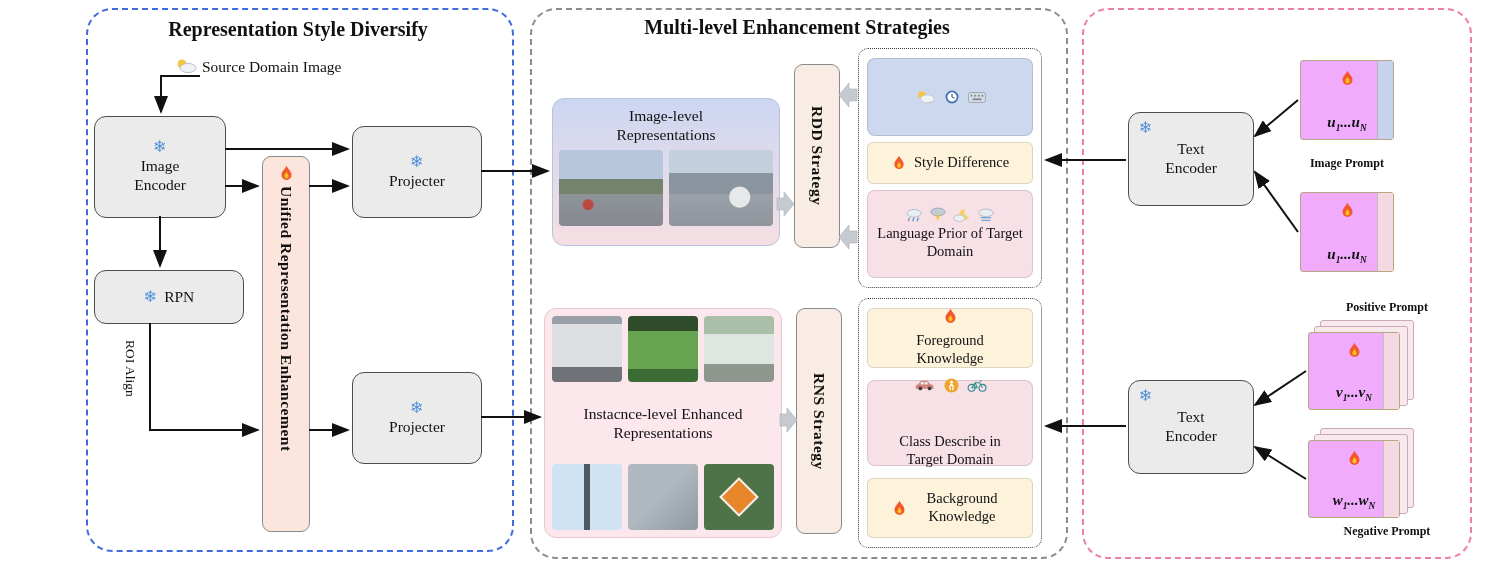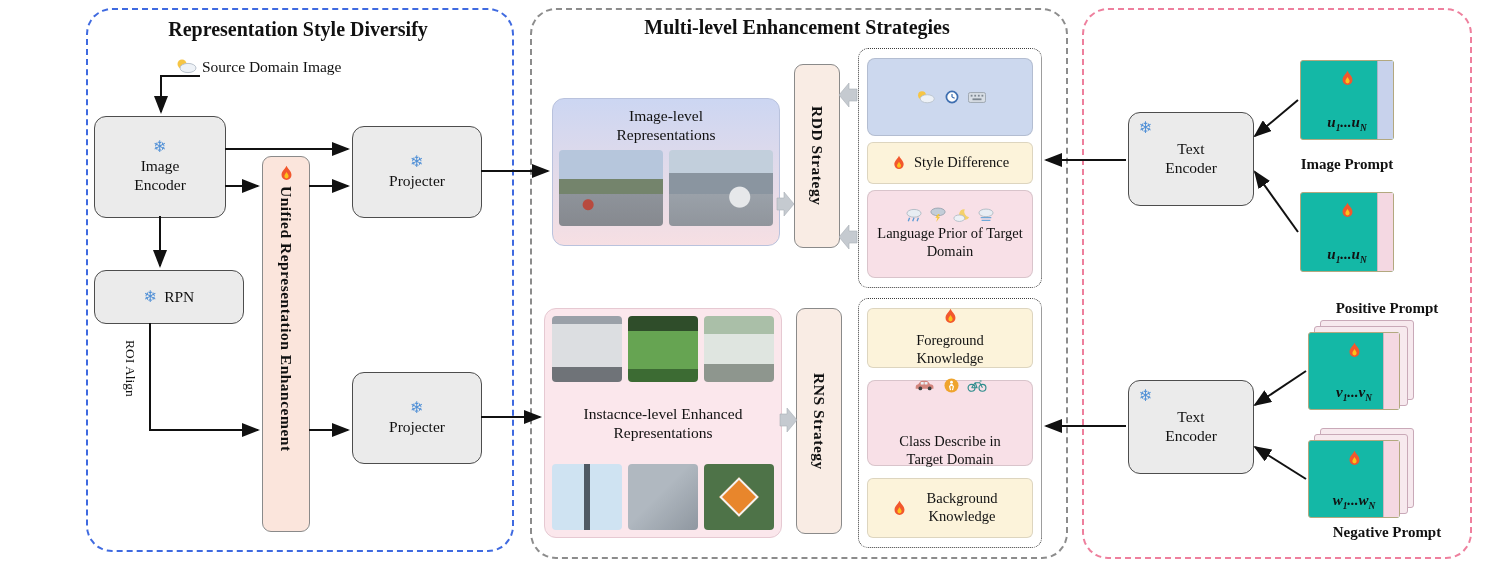--- a/index.html
+++ b/index.html
@@ -31,30 +31,30 @@
        linear-gradient(180deg,#c2cfdc 0 30%,#8a95a0 30% 58%,#9aa1a9 58%,#90959c 100%);}
   .t1{background:linear-gradient(180deg,#9aa0a8 0 12%,#dcdee1 12% 78%,#6f7378 78%);}
   .t2{background:linear-gradient(180deg,#2f4d2a 0 22%,#66a452 22% 80%,#3c6b33 80%);}
   .t3{background:linear-gradient(180deg,#aabfa8 0 28%,#dfe5e0 28% 72%,#8e968e 72%);}
   .t4{background:linear-gradient(90deg, rgba(0,0,0,0) 0 46%, #4f5a64 46% 54%, rgba(0,0,0,0) 54%),
        linear-gradient(180deg,#cfe3f2 0 100%);}
   .t5{background:linear-gradient(135deg,#b0b8c0 0 45%,#8f97a0 100%);}
   .t6{background:#4e7348;display:flex;align-items:center;justify-content:center;}
   .diamond{width:24px;height:24px;background:#e8862c;border:2px solid #f3f3f3;transform:rotate(45deg);}
   .lbl{position:absolute;z-index:3;}
-  .card{position:absolute;background:#14b8a6;border:1px solid #b3a87f;border-radius:3px;z-index:2;
+  .card{position:absolute;background:#f0abfc;border:1px solid #b3a87f;border-radius:3px;z-index:2;
         display:flex;flex-direction:column;align-items:center;justify-content:space-between;
         padding:9px 0 6px 0;box-sizing:border-box;}
   .strip{position:absolute;right:0;top:0;bottom:0;width:15px;border-left:1px solid rgba(0,0,0,.15);}
   .pl{font-weight:bold;font-style:italic;font-size:15px;z-index:2;}
   .pl sub{font-size:.62em;}
   .stack{position:absolute;z-index:2;}
   .sheet{position:absolute;background:#f7e9ee;border:1px solid #c9a9b8;border-radius:3px;}
   .overlay{position:absolute;left:0;top:0;z-index:4;pointer-events:none;}
-  .boldlbl{font-weight:bold;font-size:15px;text-align:center;}
+  .boldlbl{font-weight:bold;font-size:12px;text-align:center;}
   .flamewrap{line-height:0;}
 </style>
 </head>
 <body>
 
 <div class="canvas">
 
   <div class="panel" style="left:86px;top:8px;width:424px;height:540px;border-color:#3f6ae0;"></div>
   <div class="panel" style="left:530px;top:8px;width:534px;height:547px;border-color:#8c8c8c;"></div>
   <div class="panel" style="left:1082px;top:8px;width:386px;height:547px;border-color:#ee7f9d;"></div>

